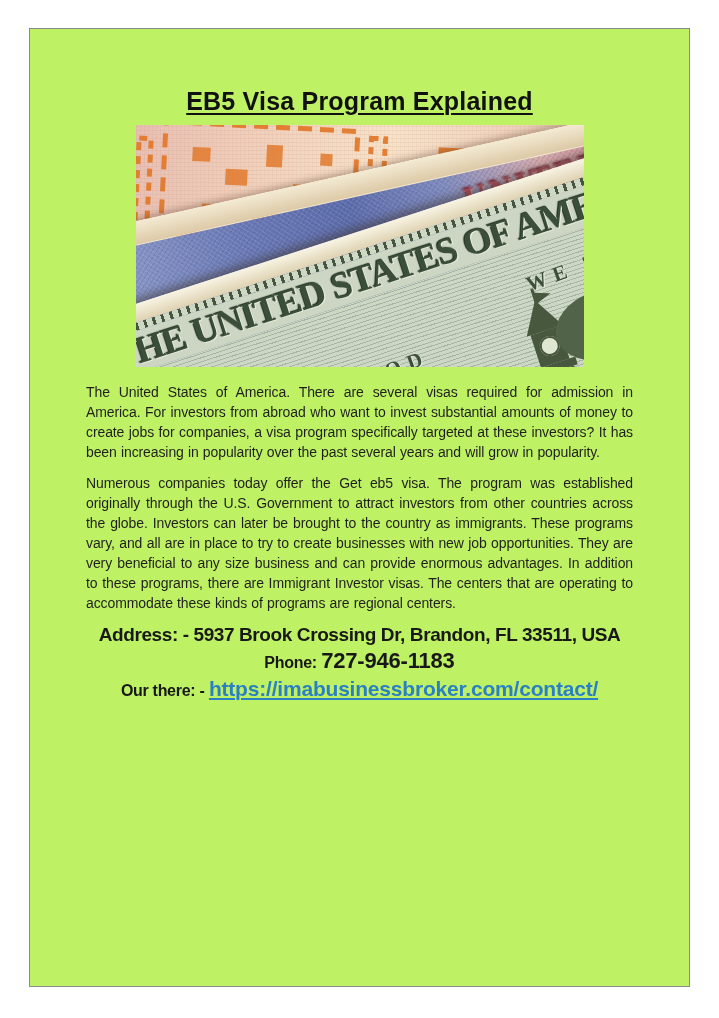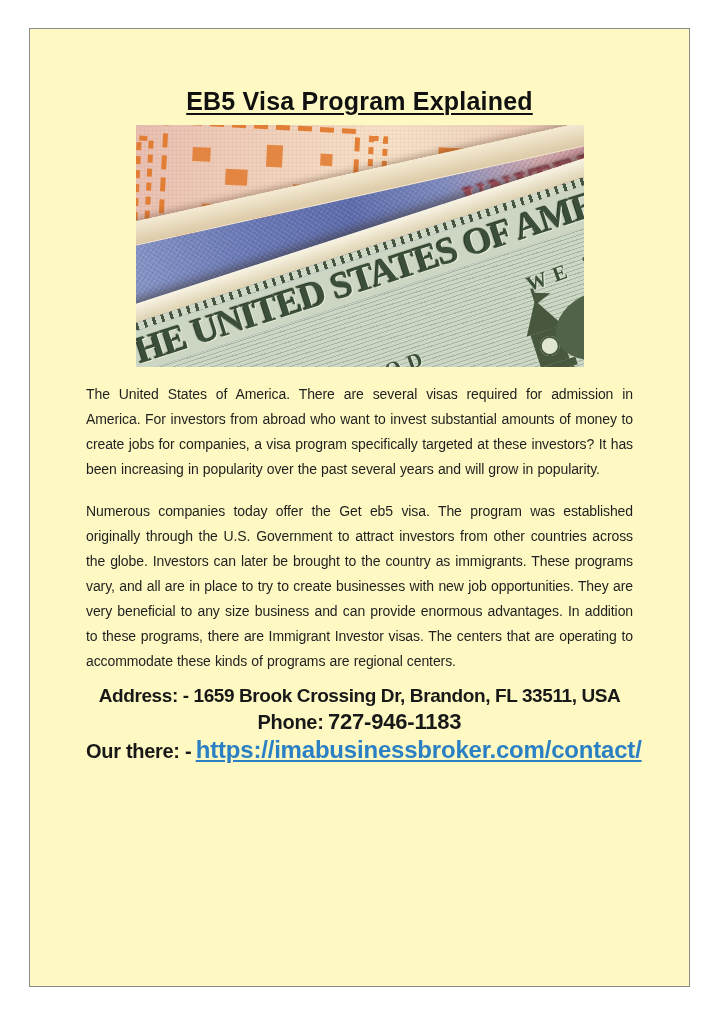--- a/index.html
+++ b/index.html
@@ -1,21 +1,21 @@
 <!DOCTYPE html>
 <html><head>
 <meta charset="utf-8">
 <style>
   * { margin:0; padding:0; box-sizing:border-box; }
   html,body { width:719px; height:1018px; background:#ffffff; overflow:hidden; }
   body { font-family:"Liberation Sans", sans-serif; position:relative; }
 
   .frame {
     position:absolute; left:29px; top:28px; width:661px; height:959px;
-    border:1px solid #8a8a8a; background:#fef9c3;
+    border:1px solid #8a8a8a; background:#bef264;
   }
   .content { padding:0 56px; }
 
   .doc-title {
     margin-top:58px; text-align:center; font-size:25px; font-weight:bold;
     color:#111; letter-spacing:0.2px;
   }
   .doc-title span {
     text-decoration:underline; text-decoration-thickness:2px; text-underline-offset:3px;
   }
@@ -91,32 +91,32 @@
     color:#3c4f39; letter-spacing:7px; font-size:21px;
     text-shadow:1px 1px 0 #e3ead6;
   }
   .motto-left  { left:196px; top:64px; transform:rotate(-2deg); }
   .motto-right { left:430px; top:22px; transform:rotate(-2deg); }
   .tower { position:absolute; left:380px; top:40px; }
   .trees { position:absolute; left:430px; top:28px; }
 
   
   .para {
-    margin-top:15px; font-size:14px; line-height:25px; color:#1f1f1f;
+    margin-top:15px; font-size:14px; line-height:20px; color:#1f1f1f;
     text-align:justify; letter-spacing:-0.1px; word-spacing:0.4px;
   }
-  .para + .para { margin-top:17px; }
+  .para + .para { margin-top:11px; }
 
   .contact { margin-top:9px; text-align:center; color:#181818; }
   .contact-line { white-space:nowrap; line-height:26px; font-weight:bold; }
   .addr { font-size:19px; letter-spacing:-0.4px; }
-  .big-label { font-size:20px; letter-spacing:-0.3px;text-align:center; }
+  .big-label { font-size:16px; letter-spacing:-0.3px;text-align:center; }
   .phone-num { font-size:22px; letter-spacing:-0.2px; }
   .site-link {
-    font-size:24px; letter-spacing:-0.2px; color:#2b80c4;
+    font-size:21px; letter-spacing:-0.2px; color:#2b80c4;
     text-decoration:underline; text-decoration-thickness:2px; text-underline-offset:2px;
     cursor:pointer;
   }
 </style>
 </head>
 <body>
 
 <div class="frame">
   <div class="content">
 
@@ -194,21 +194,21 @@
             </g>
           </svg>
         </div>
       </div>
     </div>
 
     <p class="para">The United States of America. There are several visas required for admission in America. For investors from abroad who want to invest substantial amounts of money to create jobs for companies, a visa program specifically targeted at these investors? It has been increasing in popularity over the past several years and will grow in popularity.</p>
     <p class="para">Numerous companies today offer the Get eb5 visa. The program was established originally through the U.S. Government to attract investors from other countries across the globe. Investors can later be brought to the country as immigrants. These programs vary, and all are in place to try to create businesses with new job opportunities. They are very beneficial to any size business and can provide enormous advantages. In addition to these programs, there are Immigrant Investor visas. The centers that are operating to accommodate these kinds of programs are regional centers.</p>
 
     <div class="contact">
-      <div class="contact-line addr">Address: - 1659 Brook Crossing Dr, Brandon, FL 33511, USA</div>
+      <div class="contact-line addr">Address: - 5937 Brook Crossing Dr, Brandon, FL 33511, USA</div>
       <div class="contact-line">
         <span class="big-label">Phone:</span>
         <span class="phone-num">727-946-1183</span>
       </div>
       <div class="contact-line">
         <span class="big-label">Our there: -</span>
         <a class="site-link">https://imabusinessbroker.com/contact/</a>
       </div>
     </div>
 

